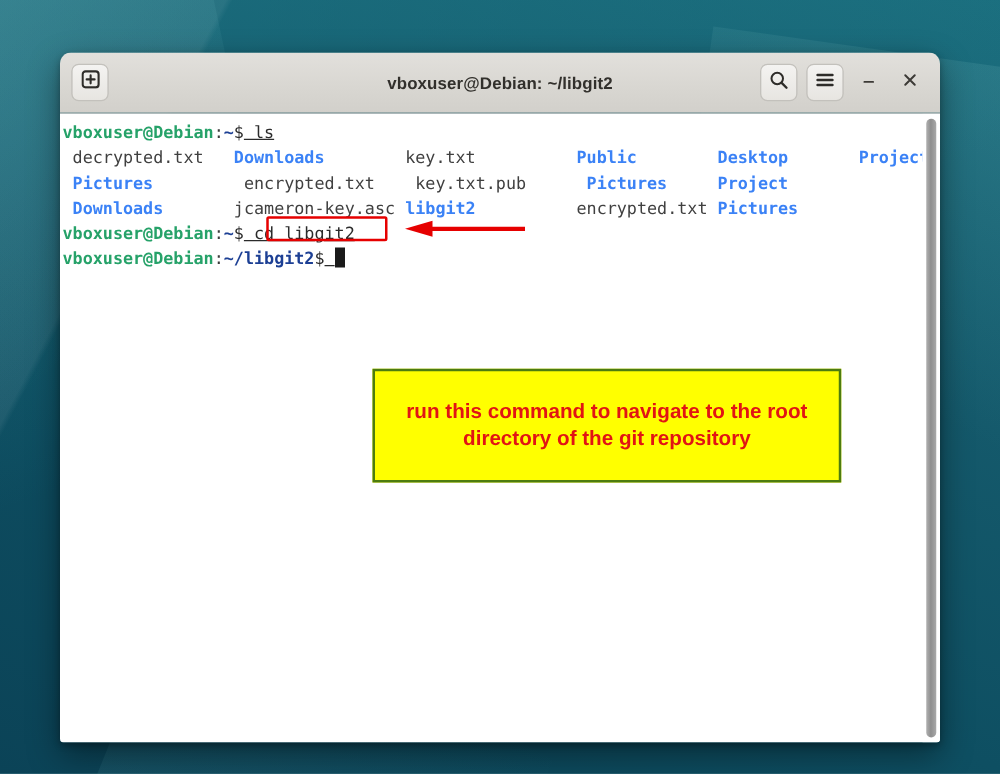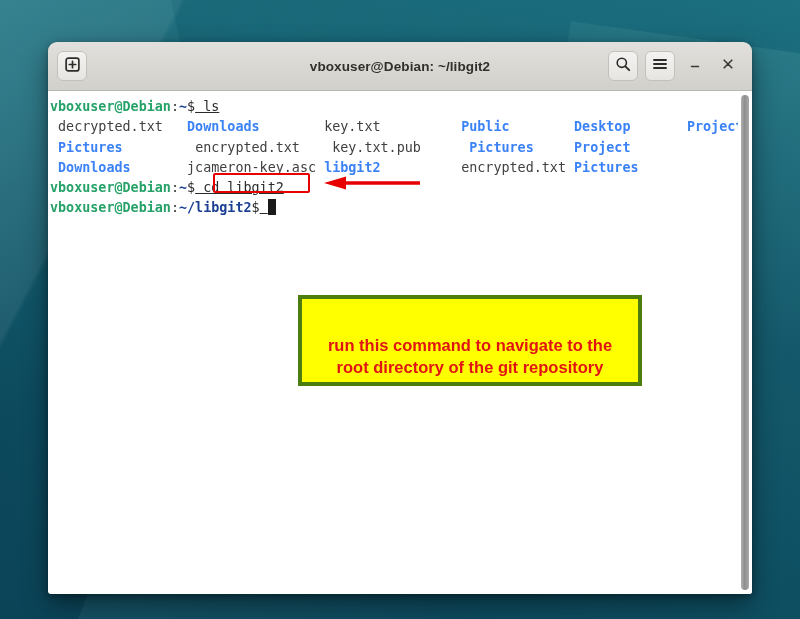--- a/index.html
+++ b/index.html
@@ -182,26 +182,26 @@
     top: 176px;
     width: 98px;
     height: 14px;
     pointer-events: none;
   }
 
   #annotation-box {
     position: absolute;
     left: 298px;
     top: 295px;
-    width: 344px;
+    width: 375px;
     height: 91px;
     background: #ffff00;
-    border: 4px solid #4d7c0f;
-    display: flex;
-    align-items: flex-end;
+    border: 2px solid #4d7c0f;
+    display: flex;
+    align-items: center;
     justify-content: center;
     text-align: center;
     padding: 4px 10px;
   }
   #annotation-text {
     font-family: "Liberation Sans", sans-serif;
     font-size: 16.5px;
     font-weight: bold;
     color: #e11414;
     line-height: 1.3;

